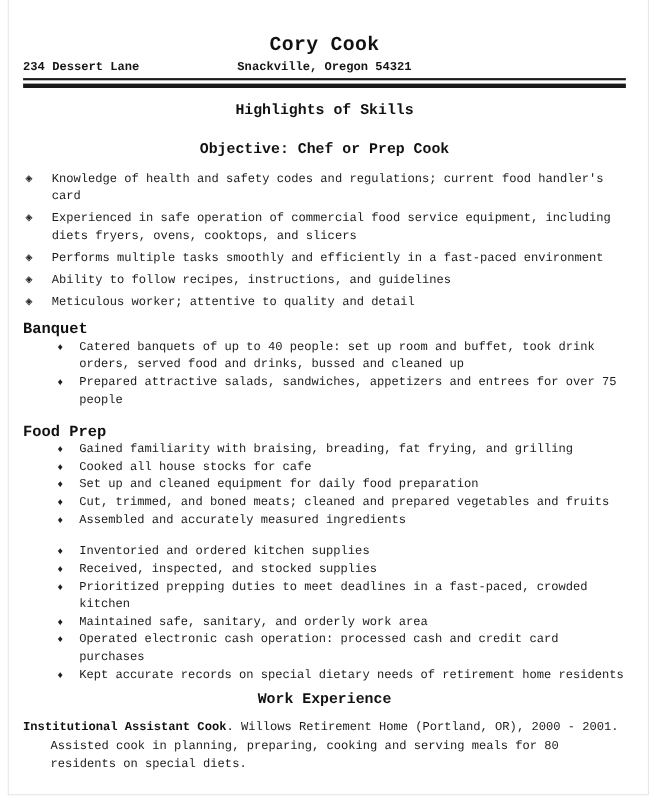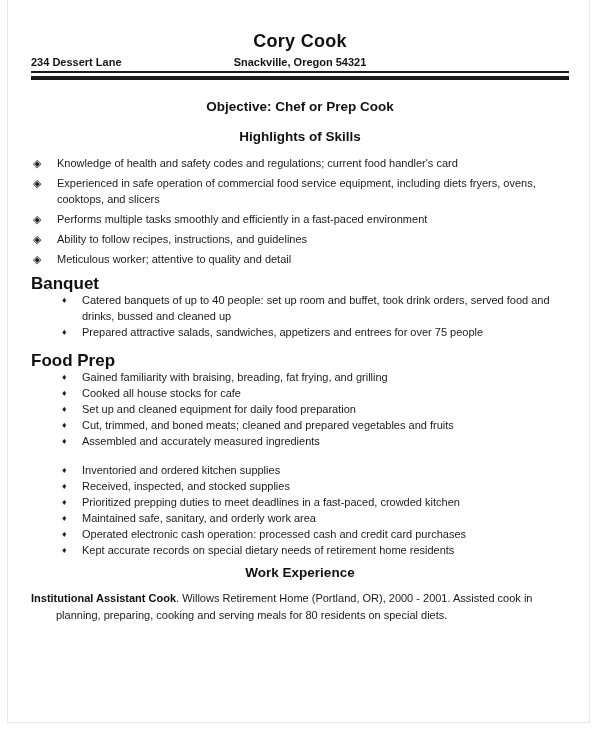--- a/index.html
+++ b/index.html
@@ -11,21 +11,21 @@
     font-family:"Liberation Sans", sans-serif;
     color:#1b1b1b;
     overflow:hidden;
   }
   .page-edge {
     position:absolute;
     left:7px; top:-2px; right:10px; bottom:7px;
     border:1px solid #e6e6e6;
     pointer-events:none;
   }
-  .content { padding:30px 31px 0 31px; position:relative; }
+  .content { padding:30px 31px 0 21px; position:relative;font-family:Liberation Mono, monospace; }
 
   .name {
     margin:0;
     text-align:center;
     font-size:18px;
     font-weight:bold;
     line-height:22px;
     color:#111;
     letter-spacing:0.3px;
   }
@@ -72,21 +72,21 @@
     font-size:11px;
     line-height:16px;
     color:#222;
   }
   .item-text { flex:1; }
 
   .groups { margin-top:9px; }
   .group { margin-bottom:13px; }
   .group:last-child { margin-bottom:0; }
   .group-title {
-    font-size:17px;
+    font-size:14px;
     font-weight:bold;
     line-height:16px;
     color:#111;
   }
   .sub-item {
     display:flex;
     align-items:flex-start;
     padding-left:31px;
     font-size:11px;
     line-height:16px;
@@ -118,23 +118,23 @@
     <h1 class="name">Cory Cook</h1>
 
     <div class="contact">
       <span class="c-left">234 Dessert Lane</span>
       <span class="c-mid">Snackville, Oregon  54321</span>
     </div>
 
     <div class="rule-thin"></div>
     <div class="rule-thick"></div>
 
+    <h2 class="center-h h-highlights">Highlights of Skills</h2>
+
     <h2 class="center-h h-objective">Objective:  Chef or Prep Cook</h2>
-
-    <h2 class="center-h h-highlights">Highlights of Skills</h2>
 
     <div class="hl-list">
 
     <div class="hl-item">
           <span class="hl-bullet">◈</span>
           <span class="item-text">Knowledge of health and safety codes and regulations; current food handler's card</span>
         </div>
         <div class="hl-item">
           <span class="hl-bullet">◈</span>
           <span class="item-text">Experienced in safe operation of commercial food service equipment, including diets fryers, ovens, cooktops, and slicers</span>

